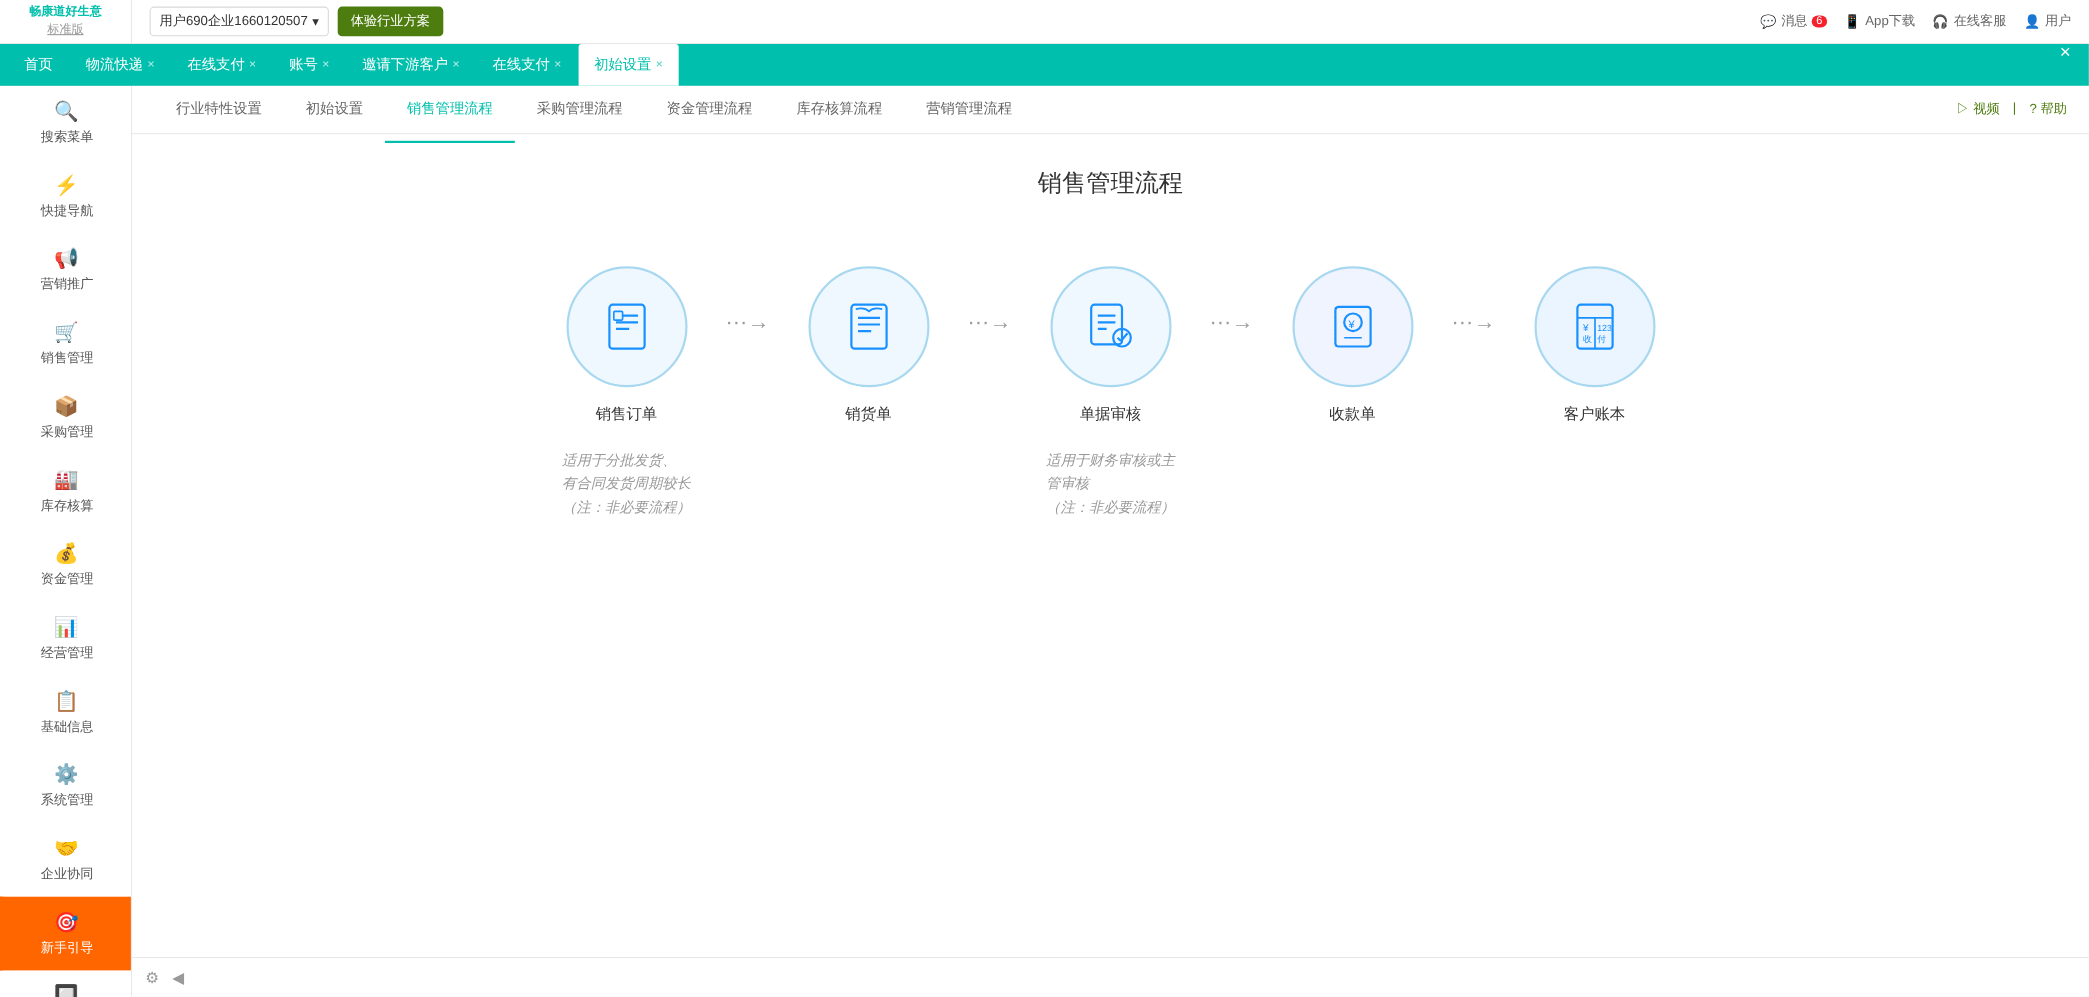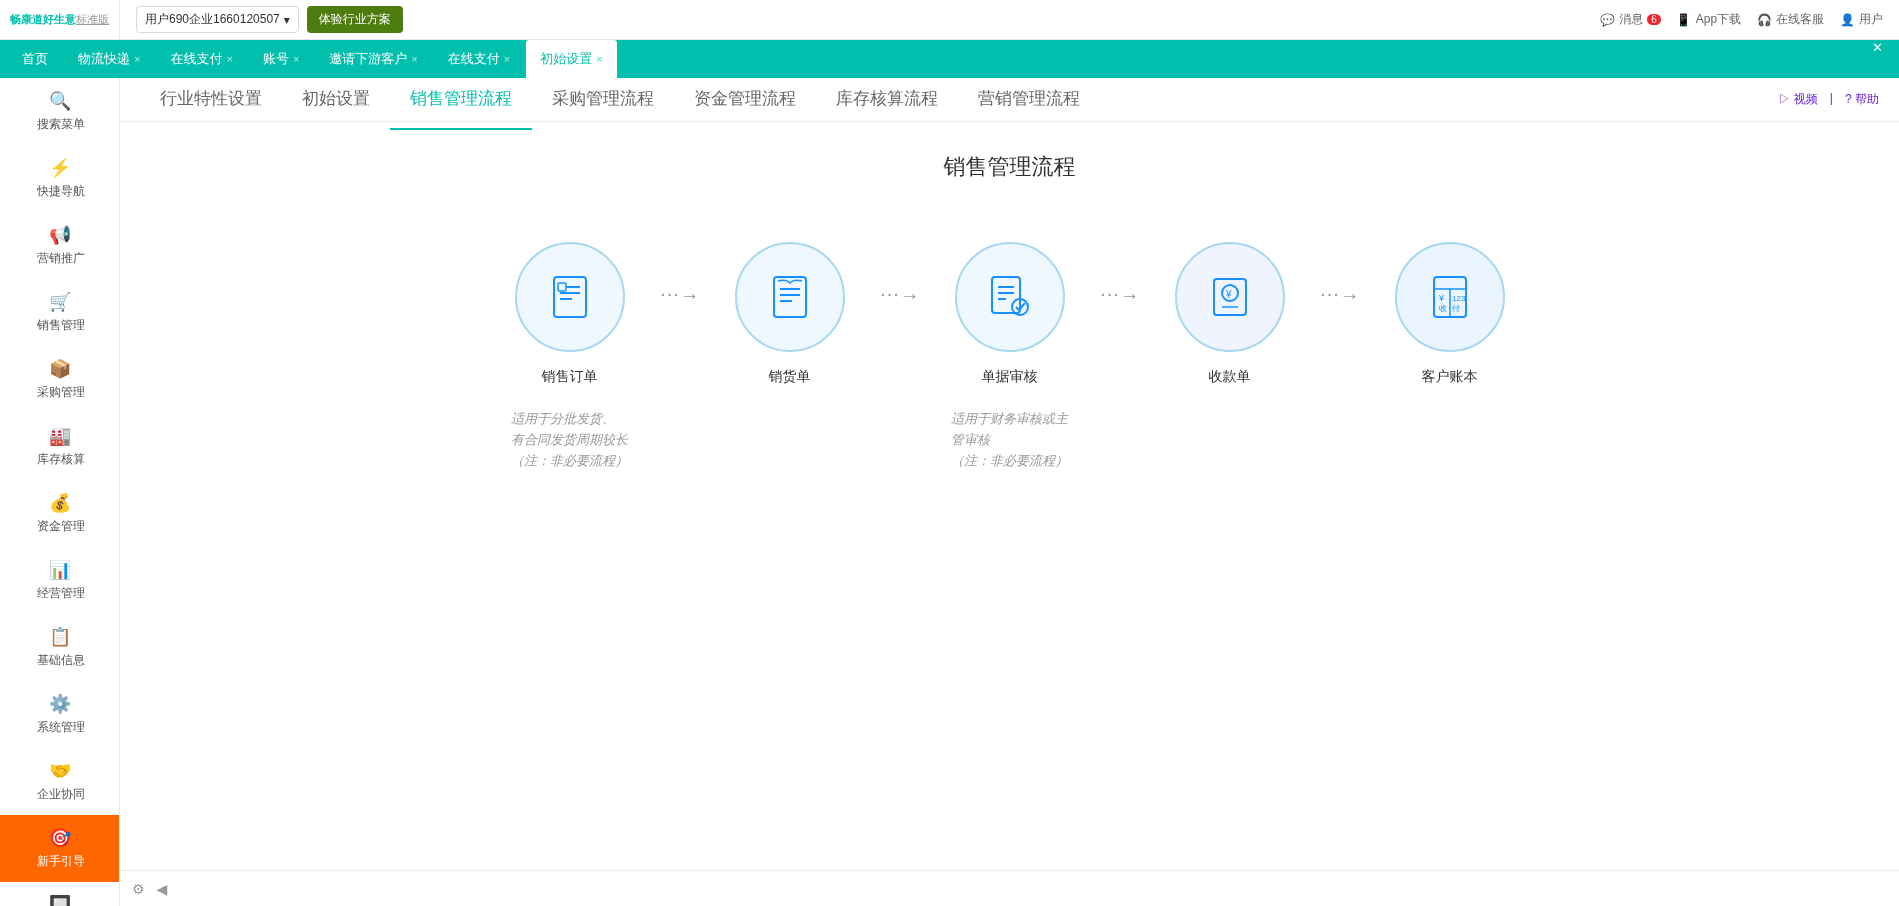--- a/index.html
+++ b/index.html
@@ -92,28 +92,28 @@
       flex-shrink: 0;
       height: 44px;
       justify-content: space-between;
     }
     .sub-tabs-left { display: flex; gap: 0; }
     .sub-tab {
       padding: 0 20px;
       height: 60px;
       display: flex;
       align-items: center;
-      font-size: 17px;
+      font-size: 13px;
       color: #666;
       cursor: pointer;
       border-bottom: 2px solid transparent;
       white-space: nowrap;
     }
     .sub-tab.active { color: #00bfad; border-bottom-color: #00bfad; font-weight: 500; }
-    .sub-tabs-right { display: flex; gap: 12px; font-size: 12px; color: #6d28d9; cursor: pointer; }
+    .sub-tabs-right { display: flex; gap: 12px; font-size: 12px; color: #4d7c0f; cursor: pointer; }
 
     
     .main-content { flex: 1; overflow-y: auto; padding: 30px 20px; }
 
     .page-title {
       text-align: center;
       font-size: 22px;
       color: #333;
       margin-bottom: 60px;
       font-weight: 400;
@@ -185,21 +185,21 @@
     .logo-sub { font-size: 11px; color: #999; text-decoration: underline; }
 
     .header-row { display: flex; height: 40px; border-bottom: 1px solid #e8e8e8; flex-shrink: 0; }
     .header-logo {
       width: 120px;
       background: #fff;
       border-right: 1px solid #e8e8e8;
       display: flex;
       align-items: center;
       justify-content: center;
-      flex-direction: row;
+      flex-direction: column;
       padding: 4px;
       flex-shrink: 0;
     }
     .header-main {
       flex: 1;
       background: #fff;
       display: flex;
       align-items: center;
       justify-content: space-between;
       padding: 0 16px;

